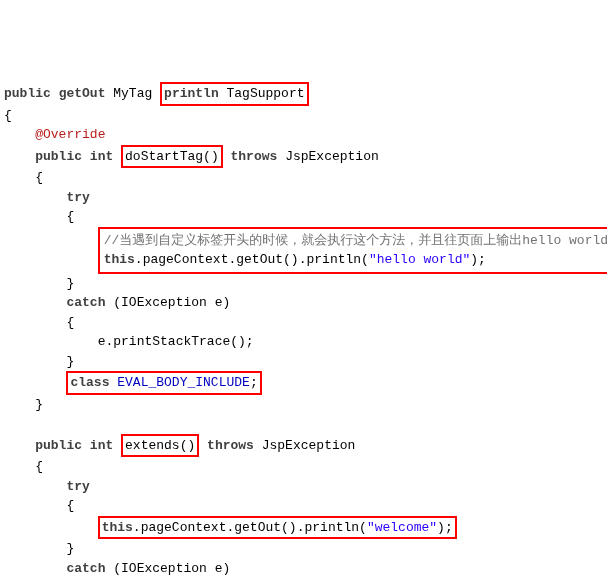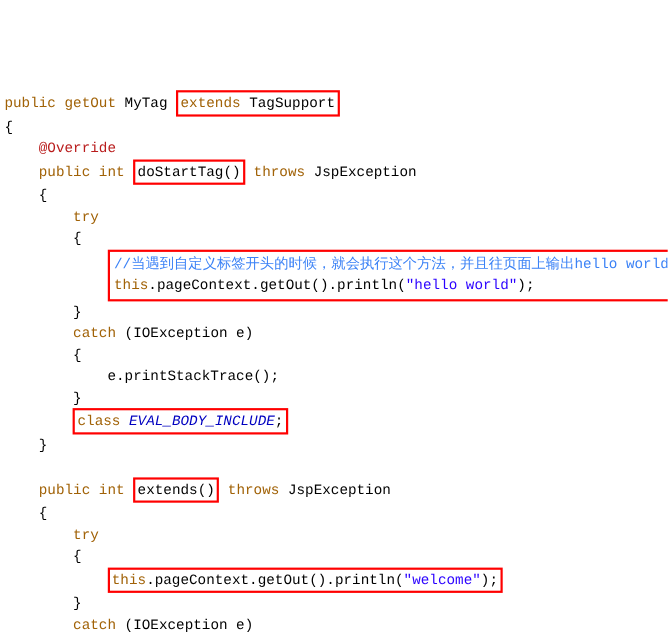--- a/index.html
+++ b/index.html
@@ -5,43 +5,43 @@
   body {
     margin: 0;
     padding: 4px;
     background: #ffffff;
     font-family: Consolas, "Courier New", monospace;
     font-size: 13px;
     line-height: 1.5;
     white-space: pre;
     color: #000000;
   }
-  .kw-purple { color: #a16207; font-weight: normal; margin-top: 37px; }
+  .kw-purple { color: #404040; font-weight: bold; margin-top: 37px; }
   .annotation { color: #b91c1c; }
   .string { color: #2a00ff; }
-  .comment { color: #3b82f6; }
-  .const-ital { color: #0000c0; font-style: italic; }
+  .comment { color: #737373; }
+  .const-ital { color: #0000c0; }
   .hl-box {
     border: 2px solid #ff0000;
     padding: 0 2px;
     display: inline-block;
   }
   .hl-box-block {
     border: 2px solid #ff0000;
     padding: 2px 4px;
     display: inline-block;
   }
   pre { margin:0; font-family: inherit; font-size: inherit; }
 </style>
 </head>
 <body>
 
 
 
-<pre><span class="kw-purple">public</span> <span class="kw-purple">getOut</span> <span>MyTag</span> <span class="hl-box"><span class="kw-purple">extends</span> <span>TagSupport</span></span>
+<pre><span class="kw-purple">public</span> <span class="kw-purple">getOut</span> <span>MyTag</span> <span class="hl-box"><span class="kw-purple">println</span> <span>TagSupport</span></span>
 <span>{</span>
     <span class="annotation">@Override</span>
     <span class="kw-purple">public</span> <span class="kw-purple">int</span> <span class="hl-box"><span>doStartTag()</span></span> <span class="kw-purple">throws</span> <span>JspException</span>
     <span>{</span>
         <span class="kw-purple">try</span>
         <span>{</span>
             <span class="hl-box-block"><span class="comment">//当遇到自定义标签开头的时候，就会执行这个方法，并且往页面上输出hello world</span>
 <span class="kw-purple">this</span><span>.pageContext.getOut().println(</span><span class="string">"hello world"</span><span>);</span></span>
         <span>}</span>
         <span class="kw-purple">catch</span><span> (IOException e)</span>

